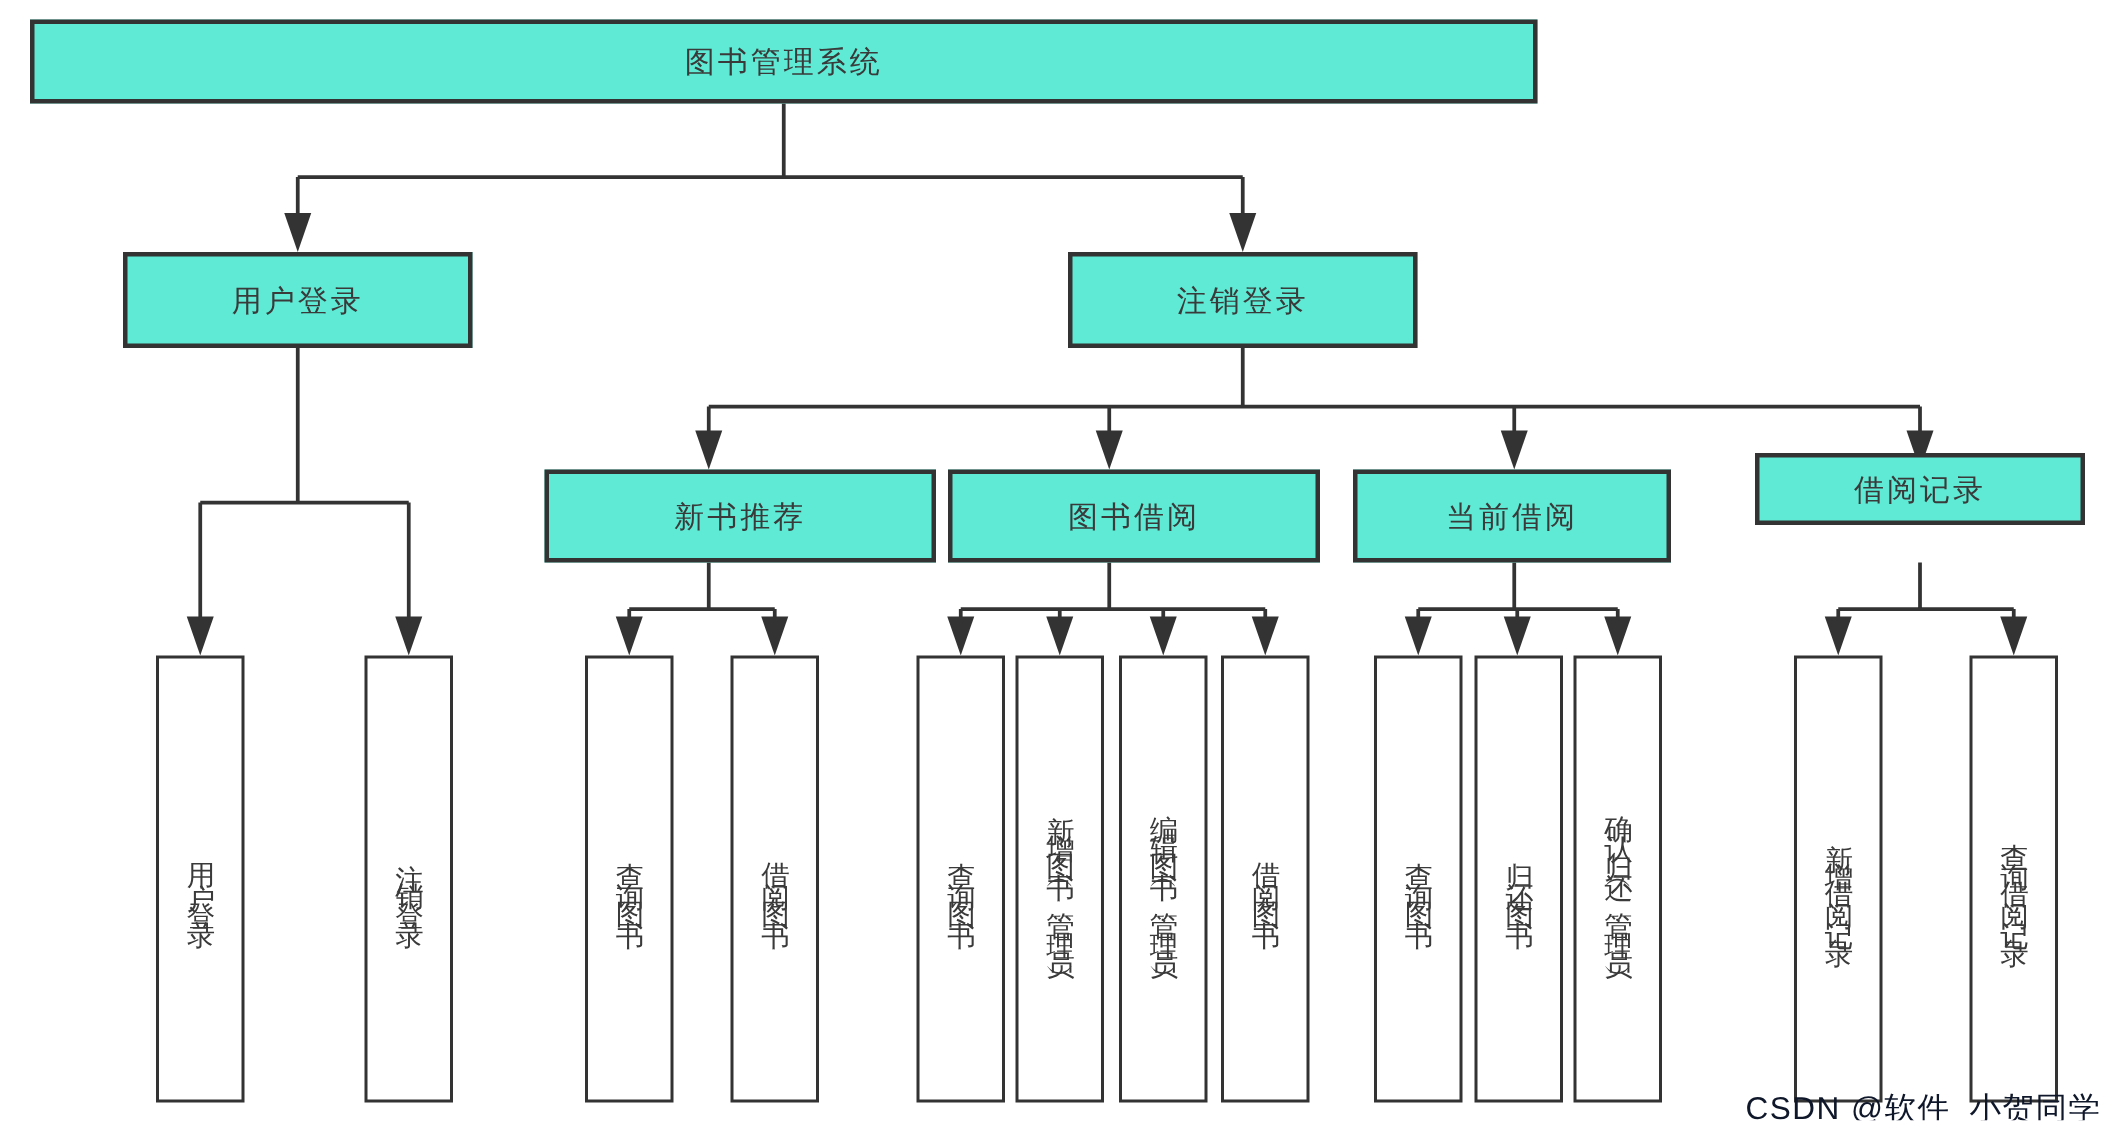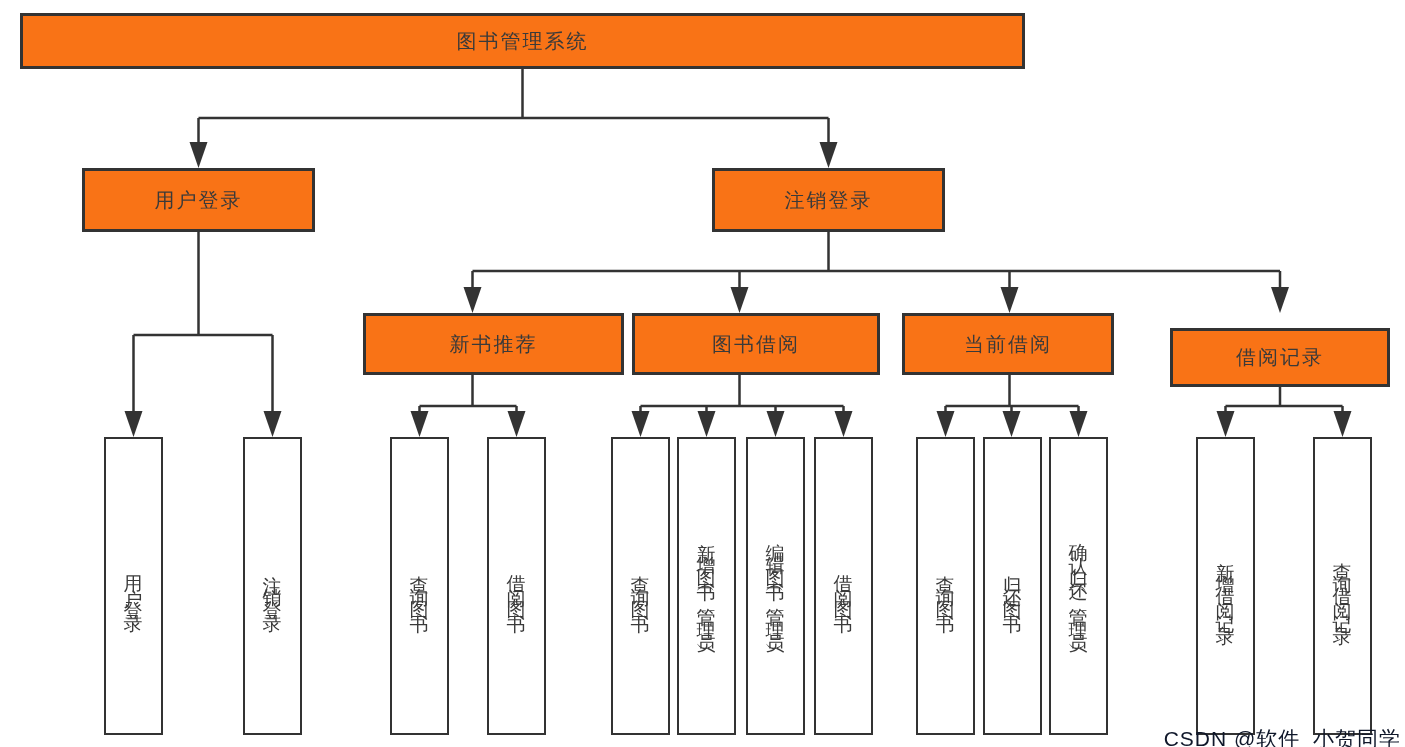--- a/index.html
+++ b/index.html
@@ -9,21 +9,21 @@
     background:#ffffff;
     font-family:"Liberation Sans","DejaVu Sans",sans-serif;
     color:#3a3a3a;
     overflow:hidden;
   }
   svg.connectors { position:absolute; left:0; top:0; z-index:1; }
   svg.connectors path { stroke:#333333; stroke-width:2.5; fill:none; }
   svg.connectors polygon { fill:#333333; stroke:none; }
   .box {
     position:absolute; z-index:2;
-    background:#f97316;
+    background:#5eead4;
     border:3px solid #333333;
     box-sizing:border-box;
     display:flex; align-items:center; justify-content:center;
     font-size:20px; letter-spacing:2px;
     color:#3a3a3a;
   }
   .leaf {
     position:absolute; z-index:2;
     background:#ffffff;
     border:2.5px solid #333333;
@@ -103,21 +103,21 @@
 
   <div class="box" style="left:363px;top:313px;width:261px;height:62px">
     <span>新书推荐</span>
   </div>
   <div class="box" style="left:632px;top:313px;width:248px;height:62px">
     <span>图书借阅</span>
   </div>
   <div class="box" style="left:902px;top:313px;width:212px;height:62px">
     <span>当前借阅</span>
   </div>
-  <div class="box" style="left:1170px;top:328px;width:220px;height:59px">
+  <div class="box" style="left:1170px;top:302px;width:220px;height:48px">
     <span>借阅记录</span>
   </div>
 
   <div class="leaf" style="left:104px;top:437px;width:59px;height:298px">
     <span>用户登录</span>
   </div>
   <div class="leaf" style="left:243px;top:437px;width:59px;height:298px">
     <span>注销登录</span>
   </div>
 

